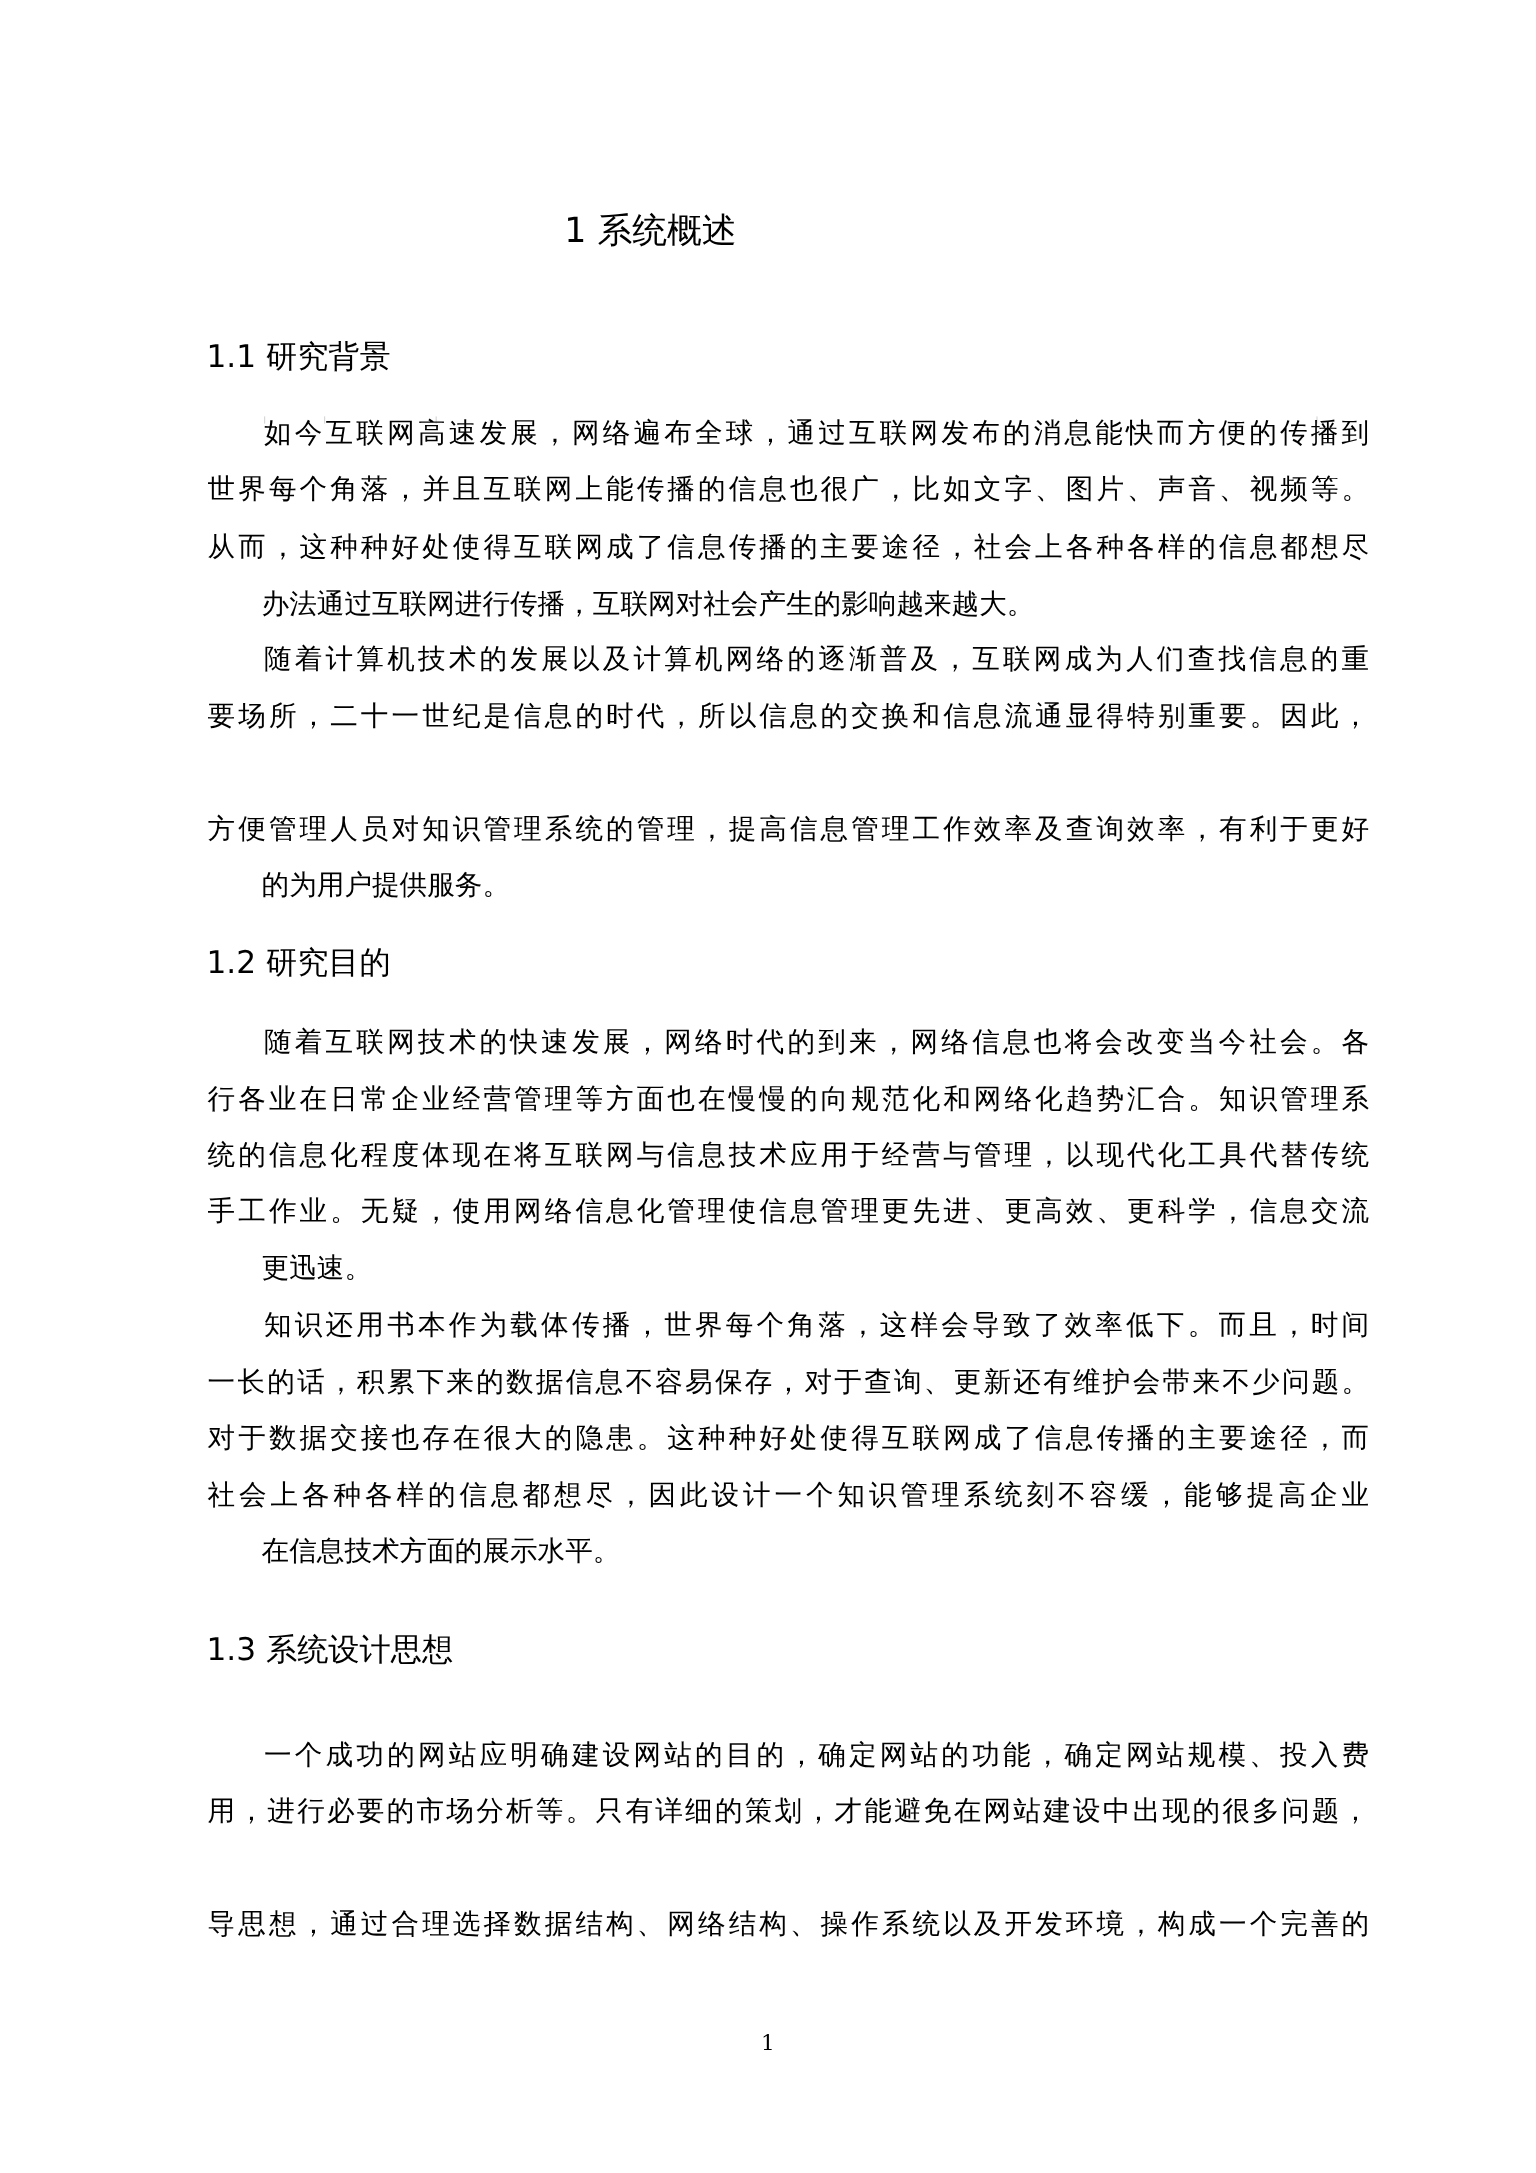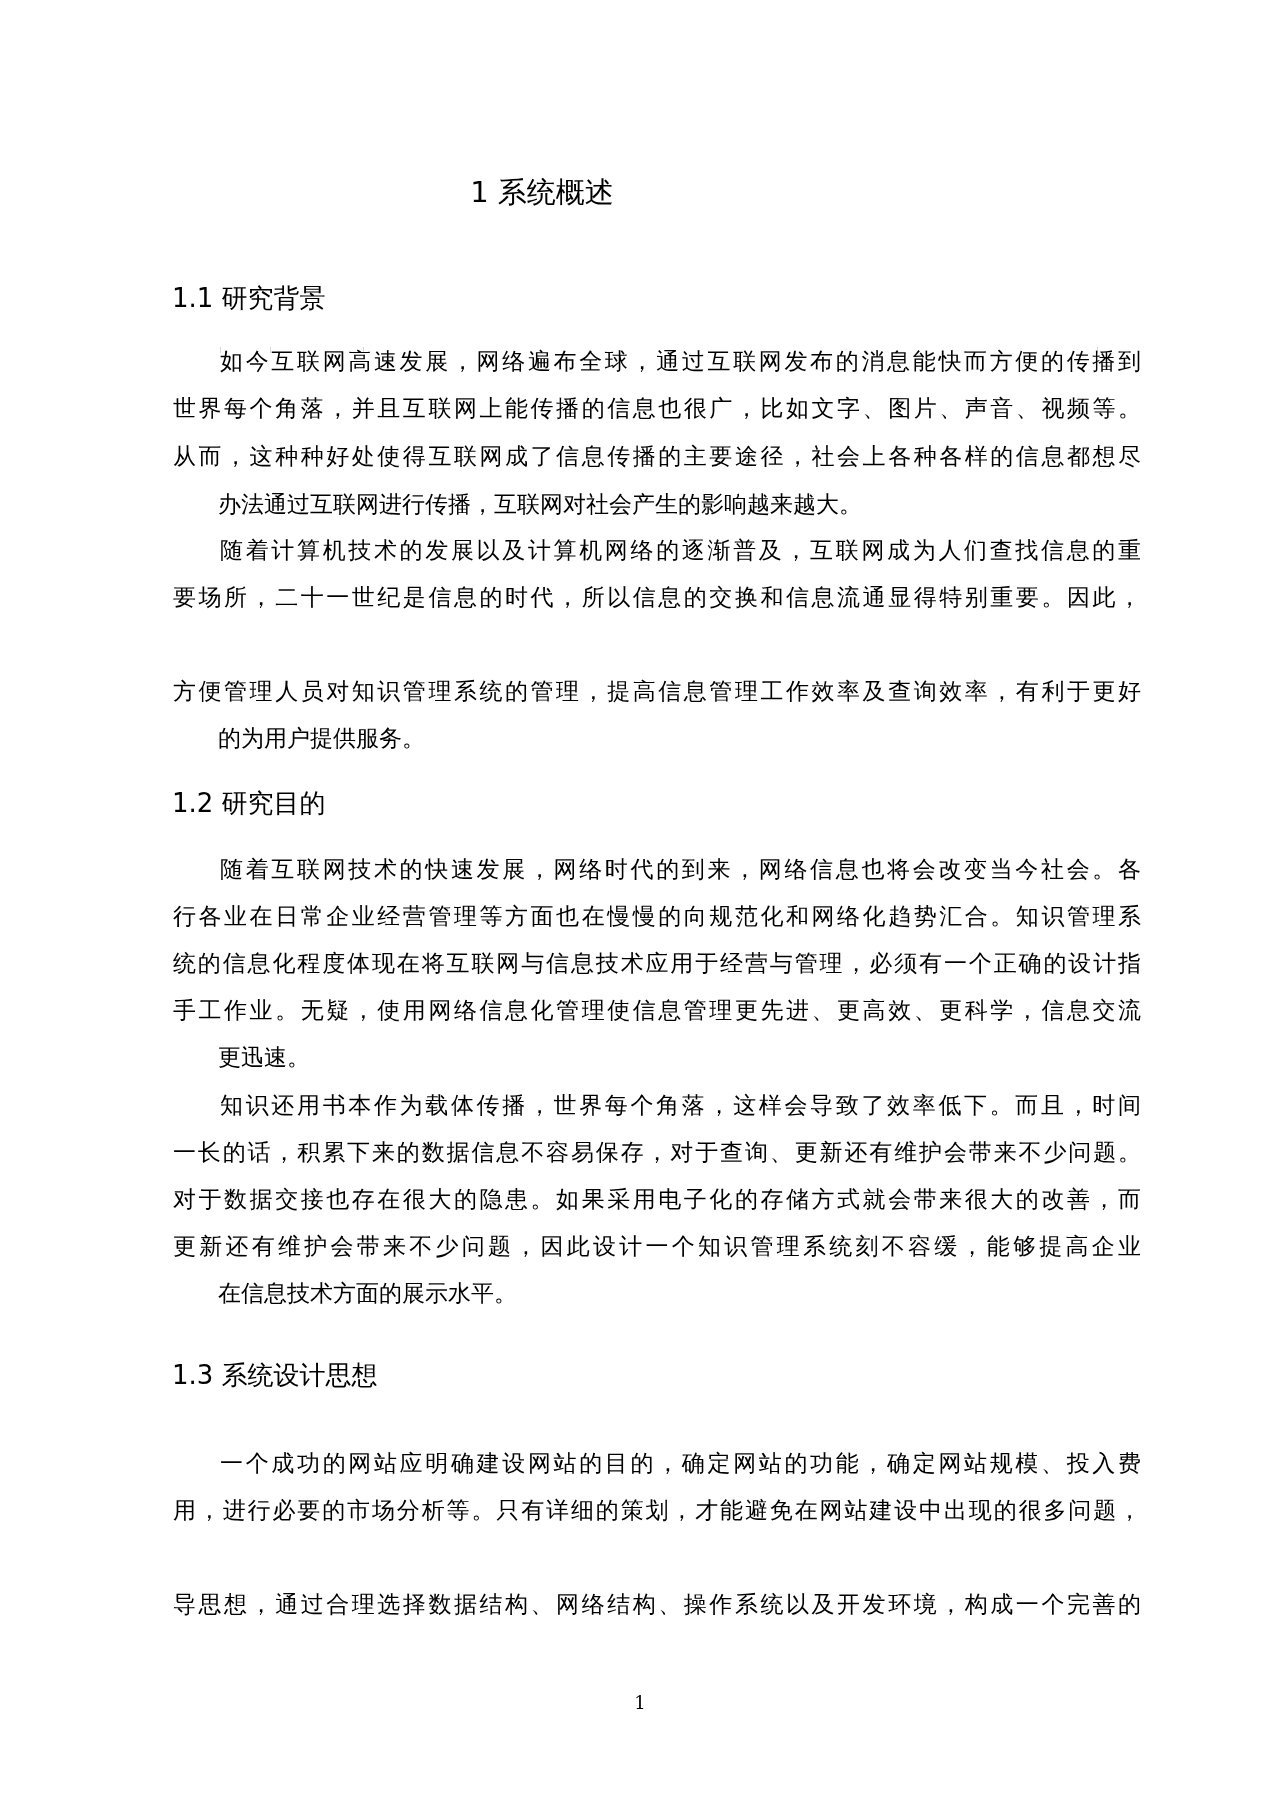--- a/index.html
+++ b/index.html
@@ -39,28 +39,28 @@
 
   <div class="line first" style="top:534px;">随着计算机技术的发展以及计算机网络的逐渐普及，互联网成为人们查找信息的重</div>
   <div class="line" style="top:581px;">要场所，二十一世纪是信息的时代，所以信息的交换和信息流通显得特别重要。因此，</div>
   <div class="line" style="top:675px;">方便管理人员对知识管理系统的管理，提高信息管理工作效率及查询效率，有利于更好</div>
   <div class="line last" style="top:722px;">的为用户提供服务。</div>
 
   <div class="section-heading" style="top:785px;">1.2 研究目的</div>
 
   <div class="line first" style="top:853px;">随着互联网技术的快速发展，网络时代的到来，网络信息也将会改变当今社会。各</div>
   <div class="line" style="top:900px;">行各业在日常企业经营管理等方面也在慢慢的向规范化和网络化趋势汇合。知识管理系</div>
-  <div class="line" style="top:947px;">统的信息化程度体现在将互联网与信息技术应用于经营与管理，必须有一个正确的设计指</div>
+  <div class="line" style="top:947px;">统的信息化程度体现在将互联网与信息技术应用于经营与管理，以现代化工具代替传统</div>
   <div class="line" style="top:994px;">手工作业。无疑，使用网络信息化管理使信息管理更先进、更高效、更科学，信息交流</div>
   <div class="line last" style="top:1041px;">更迅速。</div>
 
   <div class="line first" style="top:1089px;">知识还用书本作为载体传播，世界每个角落，这样会导致了效率低下。而且，时间</div>
   <div class="line" style="top:1136px;">一长的话，积累下来的数据信息不容易保存，对于查询、更新还有维护会带来不少问题。</div>
-  <div class="line" style="top:1183px;">对于数据交接也存在很大的隐患。如果采用电子化的存储方式就会带来很大的改善，而</div>
-  <div class="line" style="top:1230px;">更新还有维护会带来不少问题，因此设计一个知识管理系统刻不容缓，能够提高企业</div>
+  <div class="line" style="top:1183px;">对于数据交接也存在很大的隐患。这种种好处使得互联网成了信息传播的主要途径，而</div>
+  <div class="line" style="top:1230px;">社会上各种各样的信息都想尽，因此设计一个知识管理系统刻不容缓，能够提高企业</div>
   <div class="line last" style="top:1277px;">在信息技术方面的展示水平。</div>
 
   <div class="section-heading" style="top:1357px;">1.3 系统设计思想</div>
 
   <div class="line first" style="top:1447px;">一个成功的网站应明确建设网站的目的，确定网站的功能，确定网站规模、投入费</div>
   <div class="line" style="top:1494px;">用，进行必要的市场分析等。只有详细的策划，才能避免在网站建设中出现的很多问题，</div>
   <div class="line" style="top:1588px;">导思想，通过合理选择数据结构、网络结构、操作系统以及开发环境，构成一个完善的</div>
 
   <div class="page-number">1</div>
 </div>

